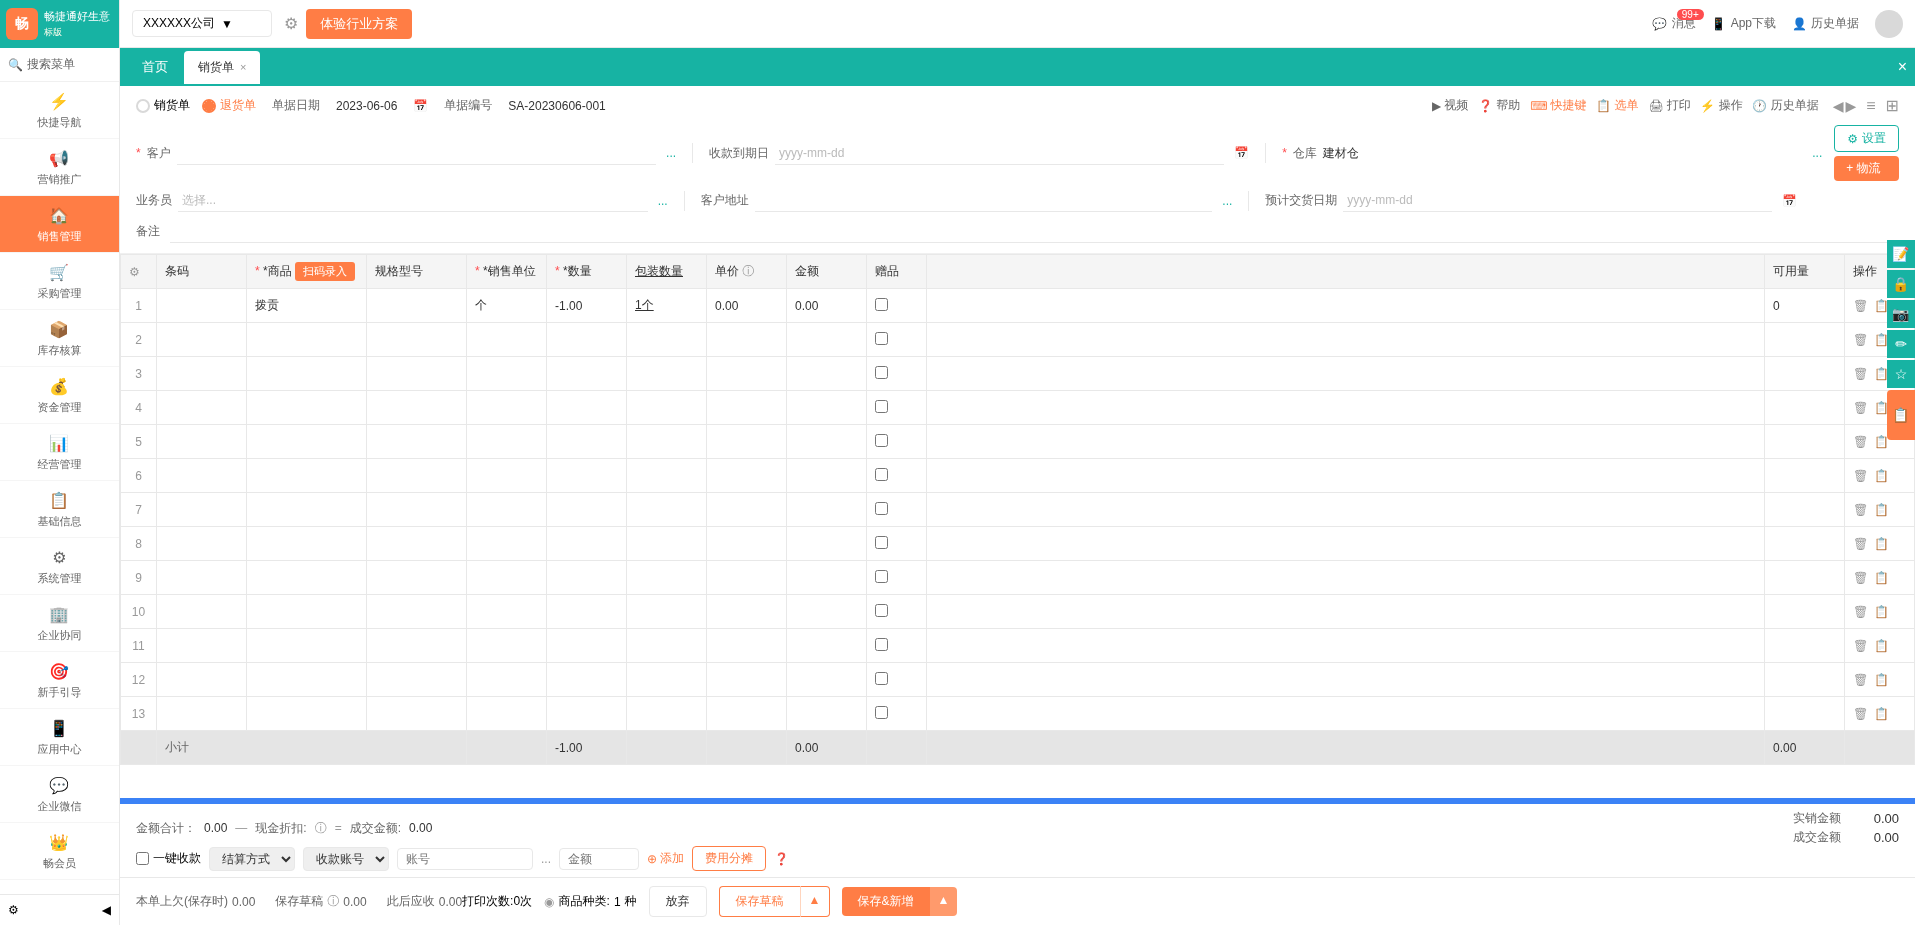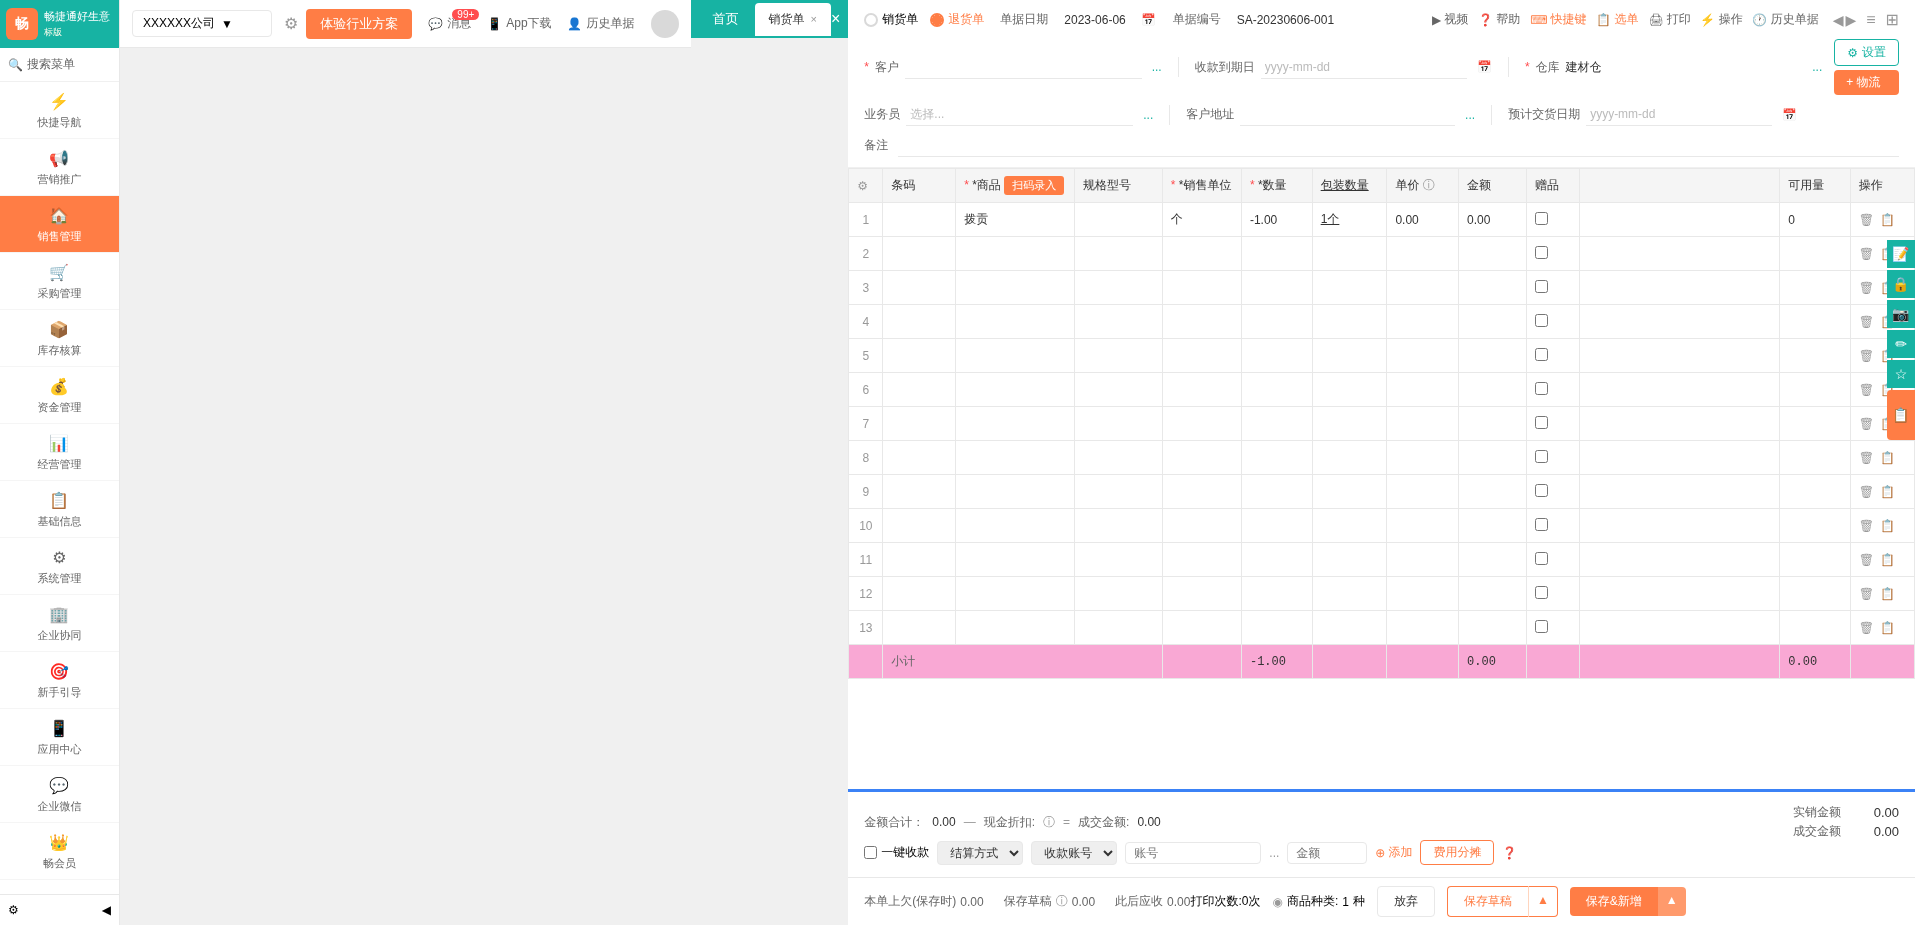--- a/index.html
+++ b/index.html
@@ -14,21 +14,21 @@
     .sidebar-search { padding: 8px; border-bottom: 1px solid #f0f0f0; display: flex; align-items: center; gap: 4px; cursor: pointer; color: #666; }
     .sidebar-nav { flex: 1; overflow-y: auto; }
     .sidebar-item { display: flex; flex-direction: column; align-items: center; padding: 10px 4px 8px; cursor: pointer; color: #666; border-bottom: 1px solid #f5f5f5; gap: 4px; }
     .sidebar-item.active { background: #ff7d45; color: #fff; }
     .sidebar-item.active .sidebar-item-icon { color: #fff; }
     .sidebar-item-icon { font-size: 16px; }
     .sidebar-item-label { font-size: 11px; text-align: center; }
     .sidebar-bottom { padding: 8px; display: flex; justify-content: space-between; align-items: center; border-top: 1px solid #e8e8e8; }
 
     
-    .main { flex: 1; display: flex; flex-direction: row; overflow: hidden; }
+    .main { flex: 1; display: flex; flex-direction: column; overflow: hidden; }
 
     
     .top-header { height: 48px; background: #fff; display: flex; align-items: center; padding: 0 12px; border-bottom: 1px solid #e8e8e8; gap: 8px; }
     .company-select { display: flex; align-items: center; gap: 6px; border: 1px solid #e8e8e8; border-radius: 4px; padding: 4px 10px; cursor: pointer; min-width: 140px; }
     .header-gear { color: #999; font-size: 16px; cursor: pointer; margin-left: 4px; }
     .trial-btn { background: #ff7d45; color: #fff; border: none; border-radius: 4px; padding: 6px 14px; cursor: pointer; font-size: 13px; }
     .header-spacer { flex: 1; }
     .header-actions { display: flex; align-items: center; gap: 16px; }
     .header-action { display: flex; align-items: center; gap: 4px; cursor: pointer; color: #666; font-size: 12px; position: relative; }
     .badge { background: #ff4d4f; color: #fff; border-radius: 10px; padding: 0 5px; font-size: 10px; position: absolute; top: -6px; right: -8px; min-width: 18px; text-align: center; }
@@ -74,27 +74,27 @@
     .col-spec { width: 100px; }
     .col-unit { width: 80px; }
     .col-qty { width: 80px; }
     .col-pkgqty { width: 80px; text-decoration: underline; }
     .col-price { width: 80px; }
     .col-amount { width: 80px; }
     .col-gift { width: 60px; }
     .col-avail { width: 80px; }
     .col-ops { width: 70px; }
     .qty-negative { color: #ff4d4f; }
-    .subtotal-row td { background: #f9a8d4; font-weight: 500; font-family: Liberation Mono, monospace; }
+    .subtotal-row td { background: #e5e5e5; font-weight: 500; }
     .gear-icon { color: #999; cursor: pointer; }
     .ops-icons { display: flex; gap: 6px; }
     .op-icon { color: #999; cursor: pointer; }
 
     
-    .bottom-area { background: #fff; border-top: 3px solid #3b82f6; padding: 12px 16px; }
+    .bottom-area { background: #fff; border-top: 6px solid #3b82f6; padding: 6px 16px; }
     .summary-label { color: #666; }
     .summary-value { color: #333; font-weight: 500; }
     .summary-dash { color: #999; }
     .summary-eq { color: #999; }
     .payment-row { display: flex; align-items: center; gap: 8px; }
     .checkbox-item { display: flex; align-items: center; gap: 4px; cursor: pointer; }
     .select-input { border: 1px solid #e8e8e8; border-radius: 4px; padding: 3px 8px; color: #333; font-size: 12px; min-width: 80px; }
     .add-btn { color: #ff7d45; cursor: pointer; display: flex; align-items: center; gap: 3px; }
     .fee-btn { border: 1px solid #ff7d45; color: #ff7d45; background: #fff; border-radius: 4px; padding: 3px 12px; cursor: pointer; }
     .help-icon { color: #999; cursor: pointer; }

